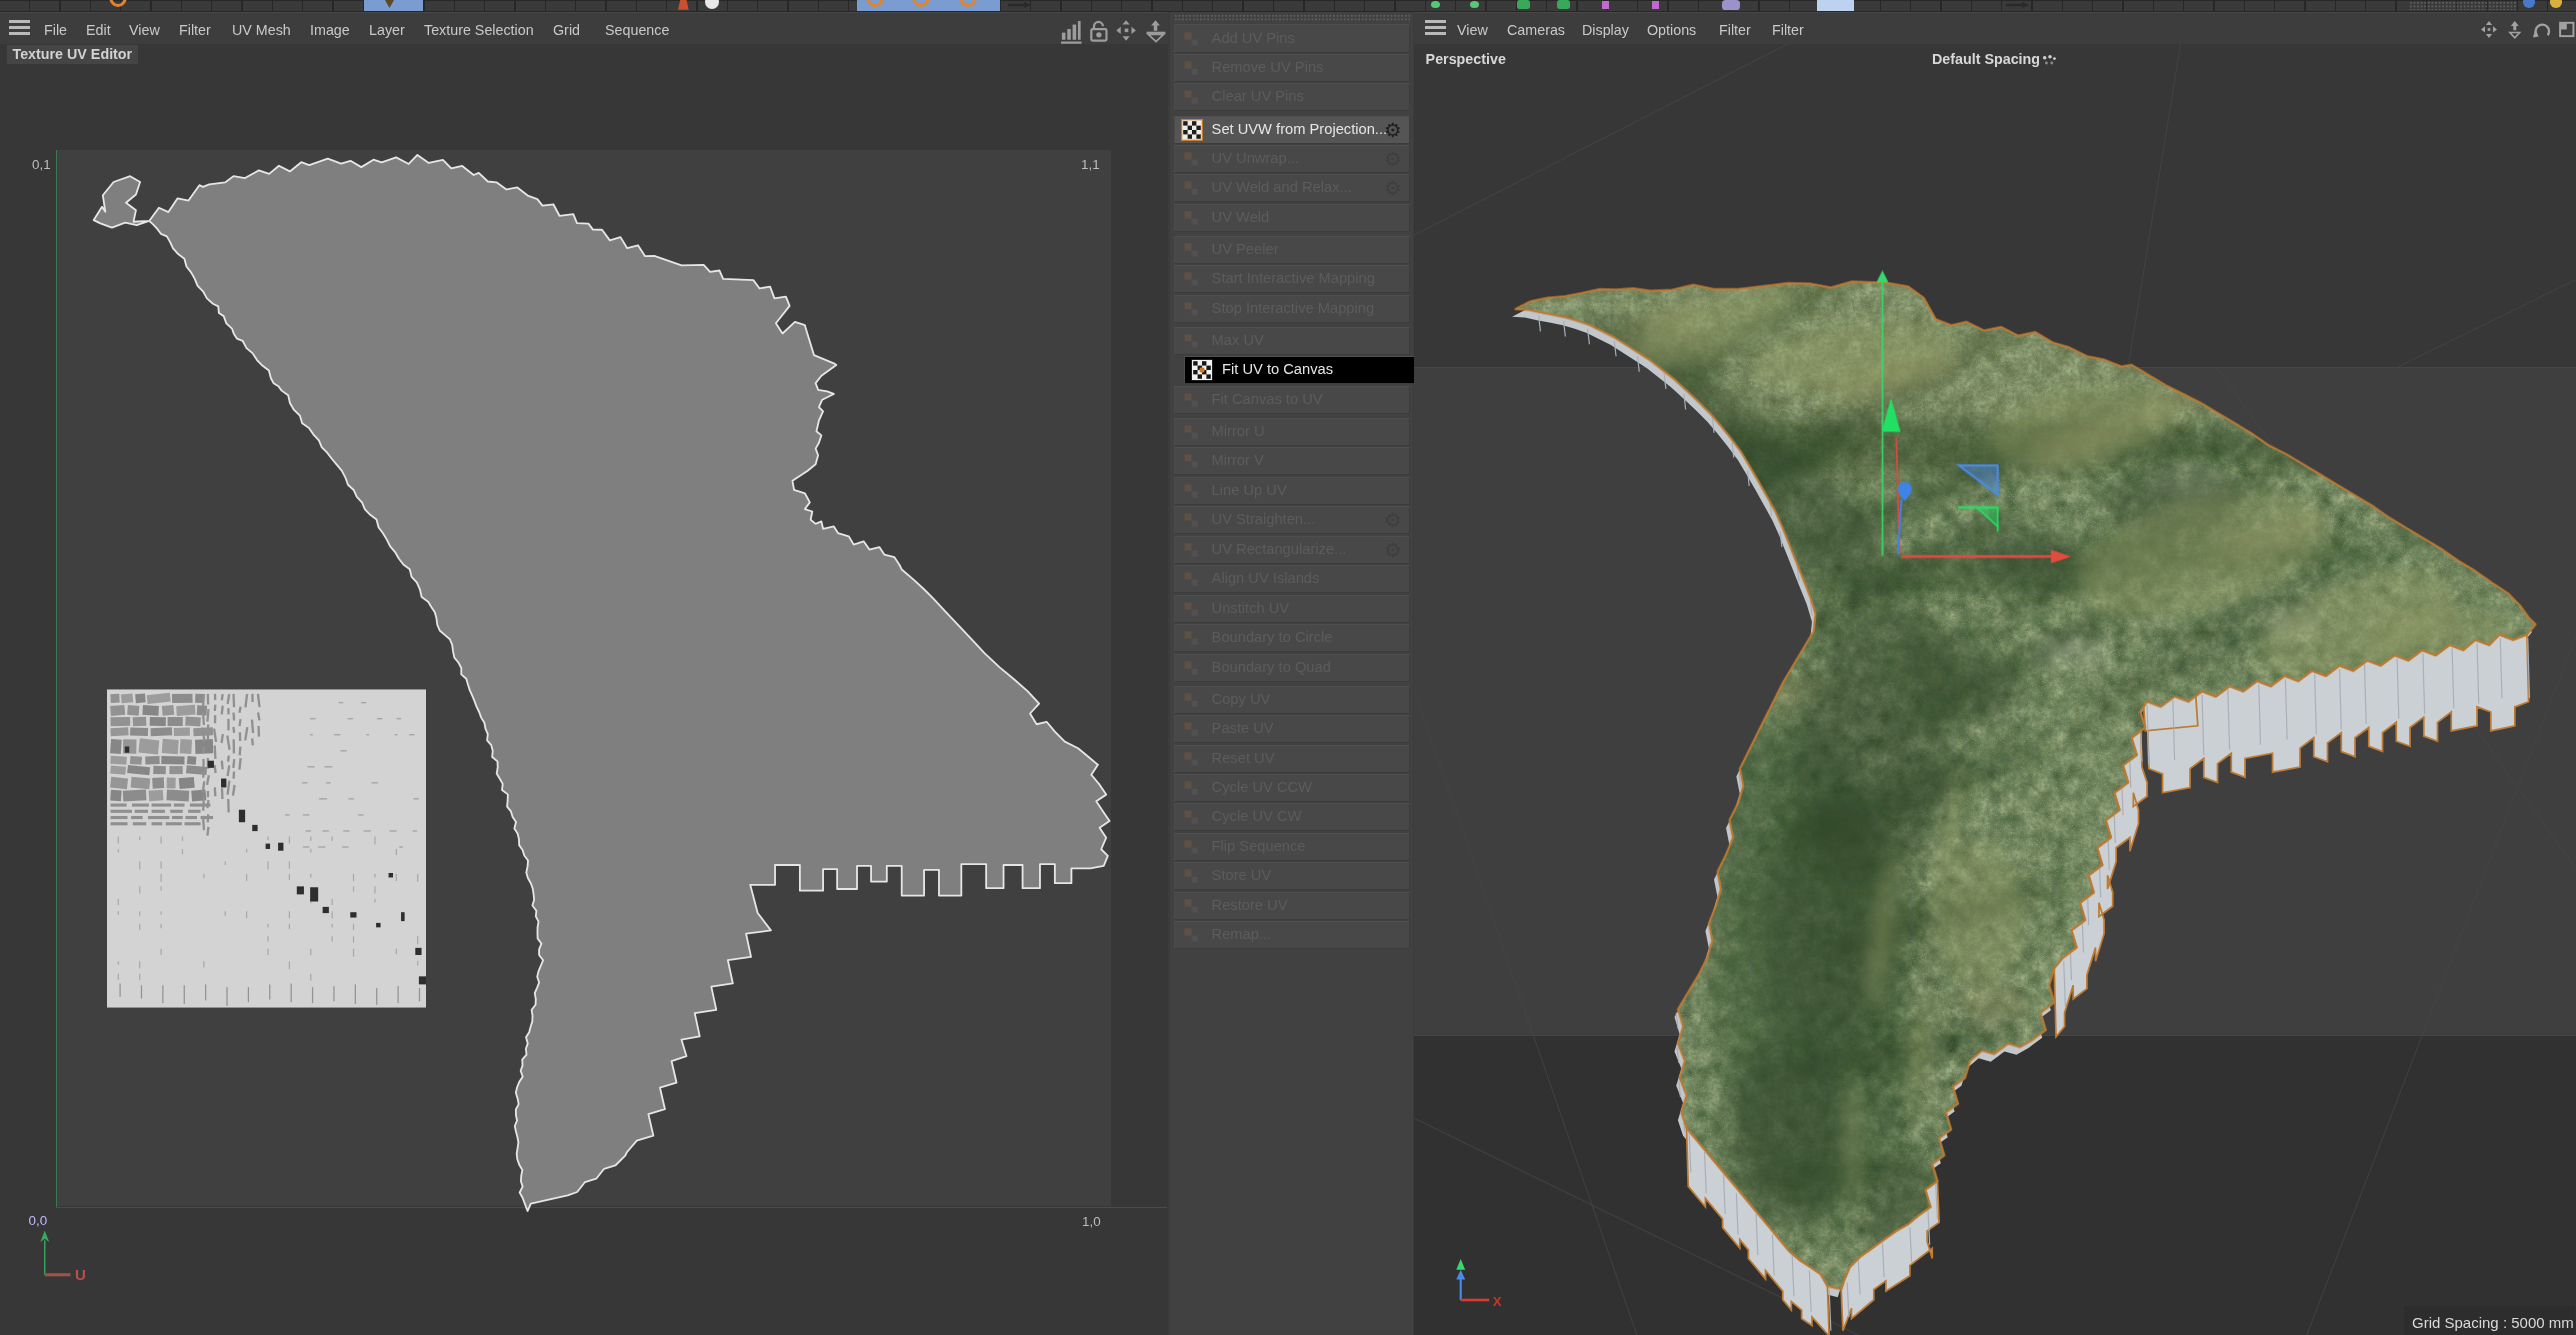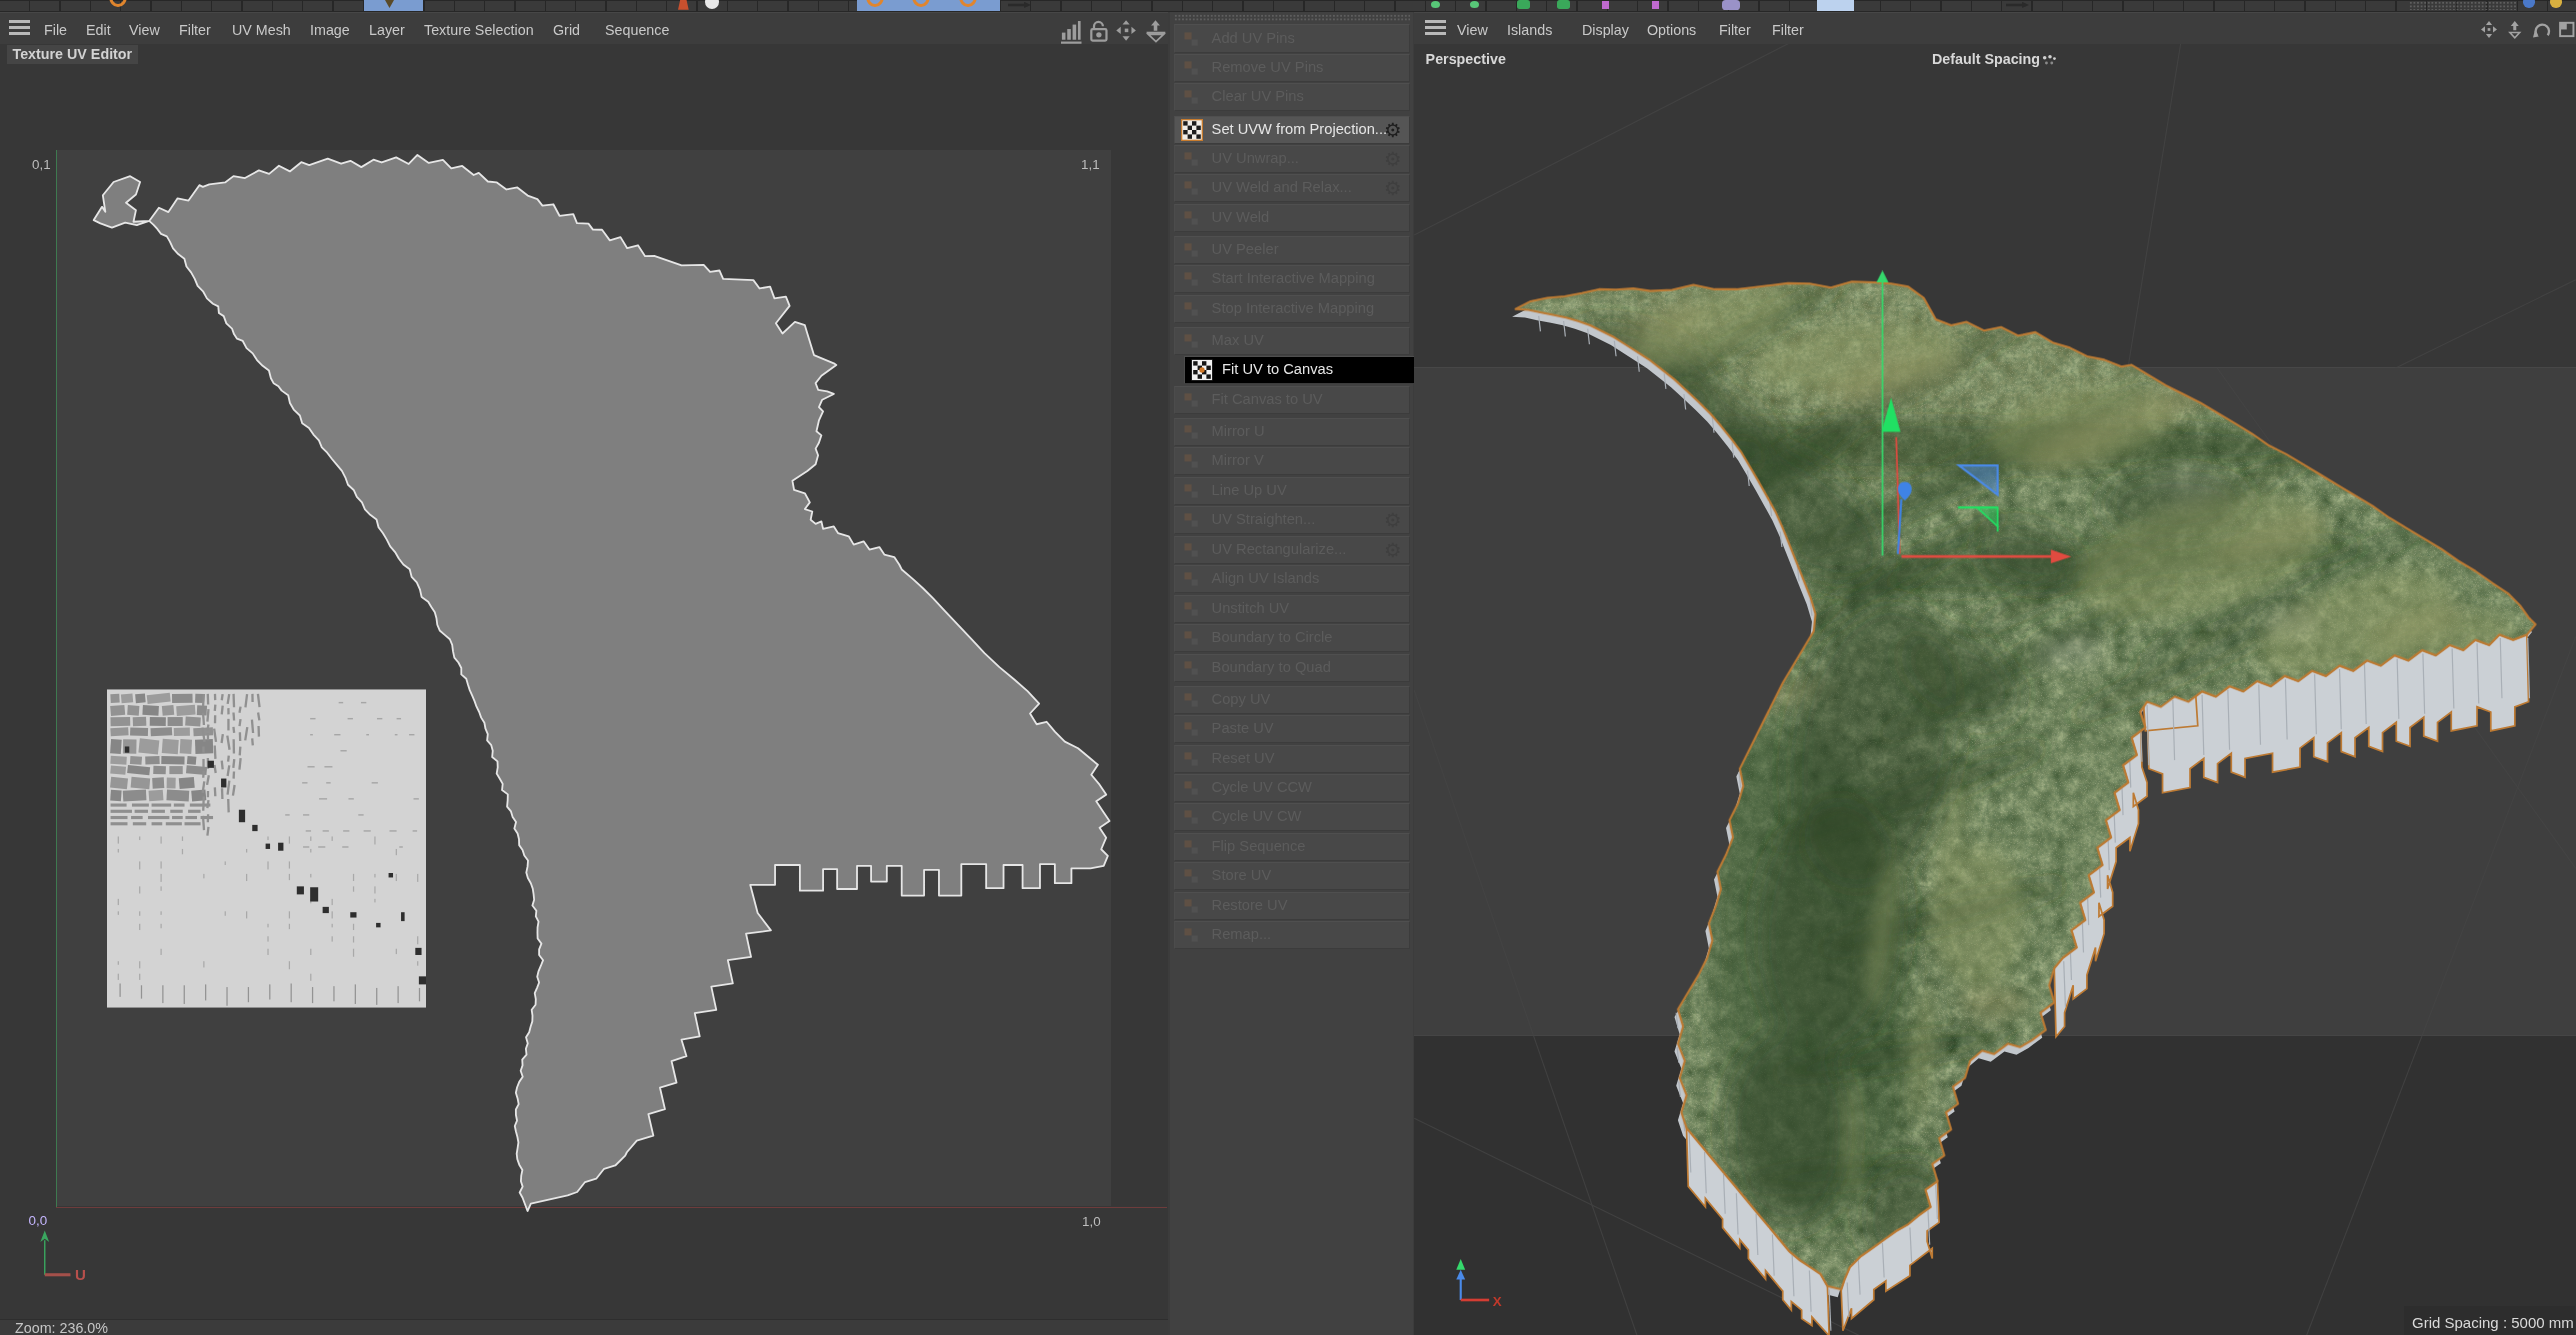--- a/index.html
+++ b/index.html
@@ -447,23 +447,20 @@
       <rect x="350" y="322" width="11" height="9" fill="#2e2e2e"></rect>
   </svg>
 
   <svg style="position:absolute;left:27px;top:1213px" width="71" height="80" viewBox="0 0 80 90">
     <path d="M20 6 L25 19 L20 15.5 L15 19 Z" fill="#3aa65f"></path>
     <line x1="20" y1="17" x2="20" y2="56" stroke="#3aa65f" stroke-width="1.6"></line>
     <line x1="20" y1="56" x2="49" y2="56" stroke="#a4504a" stroke-width="3.5"></line>
     <text x="54" y="62" font-size="17" font-weight="bold" fill="#b8504c">U</text>
   </svg>
 
-  <div style="position:absolute;left:0;top:1307px;width:1168px;height:17px;background:#3b3b3b;border-top:0.9px solid #2e2e2e">
-    <span style="position:absolute;left:15px;top:0.9px;font-size:14.3px;color:#c6c6c6">Zoom: 236.0%</span>
-  </div>
 </div>
 
 <div id="midpanel">
   <div style="position:absolute;left:3.6px;top:2.7px;width:236px;height:8px;background:radial-gradient(#5e5e5e 0.9px, transparent 1.1px);background-size:3.6px 3.6px"></div>
   <div style="position:absolute;left:3.6px;top:12.5px;width:236px;height:28.6px;background:#484848;border-top:0.9px solid #4f4f4f;border-bottom:0.9px solid #3c3c3c;border-left:0.9px solid #4c4c4c;border-right:0.9px solid #3c3c3c">
       <span style="position:absolute;left:6.2px;top:2.7px;width:22px;height:22px;opacity:0.55"><svg width="22" height="22" viewBox="0 0 25 25">
           <rect x="4" y="5" width="8" height="8" fill="#7a5a40" opacity="0.85"></rect>
           <rect x="12" y="13" width="7" height="7" fill="#5c5c5c" opacity="0.8"></rect>
         </svg></span>
       <span style="position:absolute;left:37px;top:4.5px;font-size:14.7px;color:#5c5c5c;white-space:nowrap">Add UV Pins</span>
@@ -716,21 +713,21 @@
       <line x1="0" y1="1240" x2="500" y2="1484"></line>
       <line x1="0" y1="760" x2="250" y2="1484"></line>
       <line x1="1302" y1="700" x2="1000" y2="1484"></line>
       <line x1="900" y1="399" x2="1302" y2="960"></line>
     </g>
   </svg>
 
   <div class="menubar" style="left:0;width:1162px;top:0;height:32px"></div>
   <div class="burger" style="left:10.7px;top:8px"></div>
   <span class="mi" style="left:43px">View</span>
-  <span class="mi" style="left:93px">Islands</span>
+  <span class="mi" style="left:93px">Cameras</span>
   <span class="mi" style="left:168px">Display</span>
   <span class="mi" style="left:233px">Options</span>
   <span class="mi" style="left:305px">Filter</span>
   <span class="mi" style="left:358px">Filter</span>
   <svg class="icn" style="left:1067px;top:9px" width="96" height="19.6" viewBox="0 0 108 22">
     <g fill="#a2a2a2">
       <g>
           <path d="M9 0 l3.5 4.5 h-7 z"></path>
           <path d="M9 19 l3.5 -4.5 h-7 z"></path>
           <path d="M0 9.5 l4.5 -3.5 v7 z"></path>

